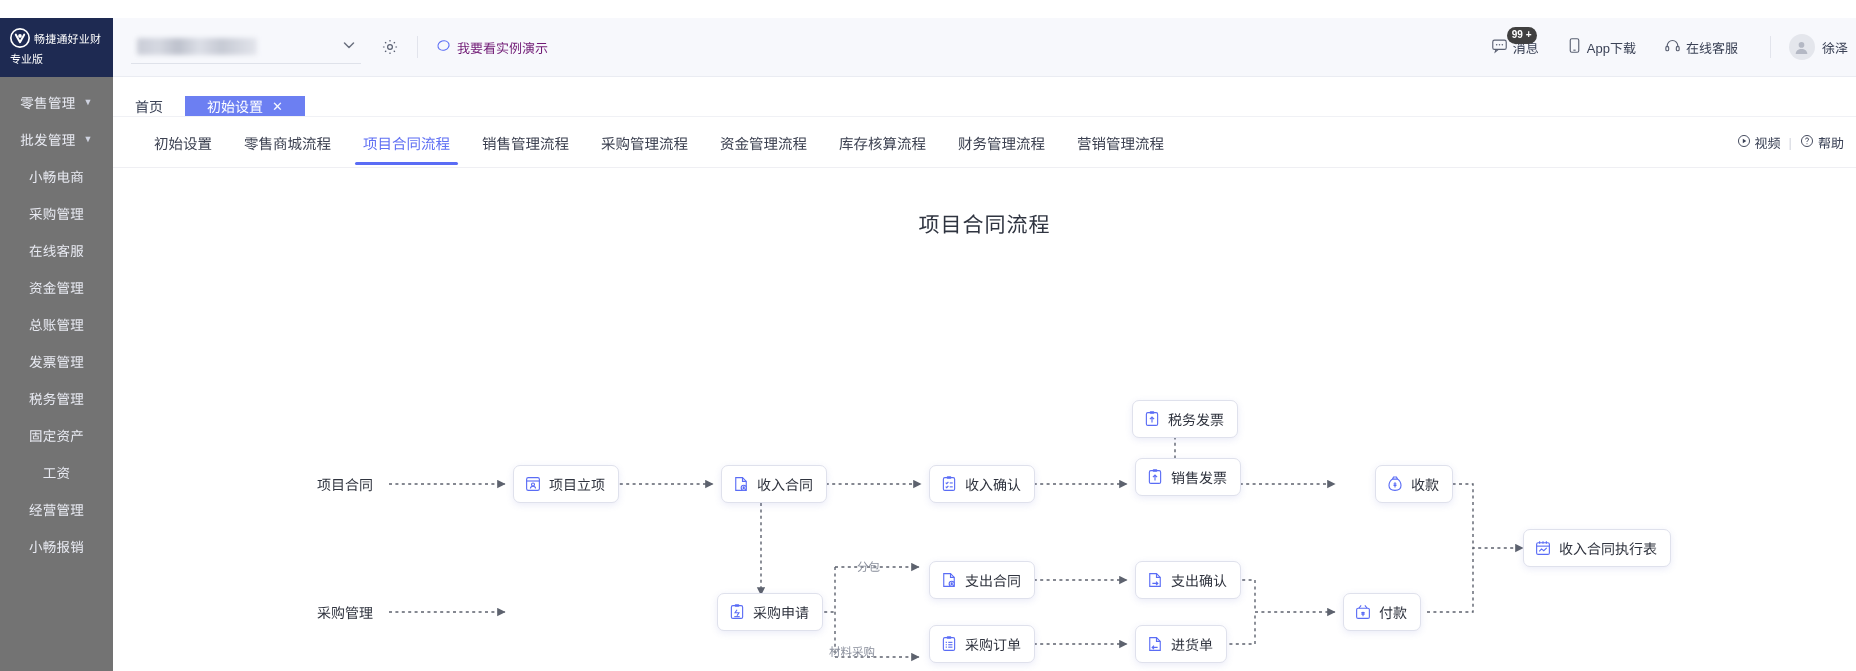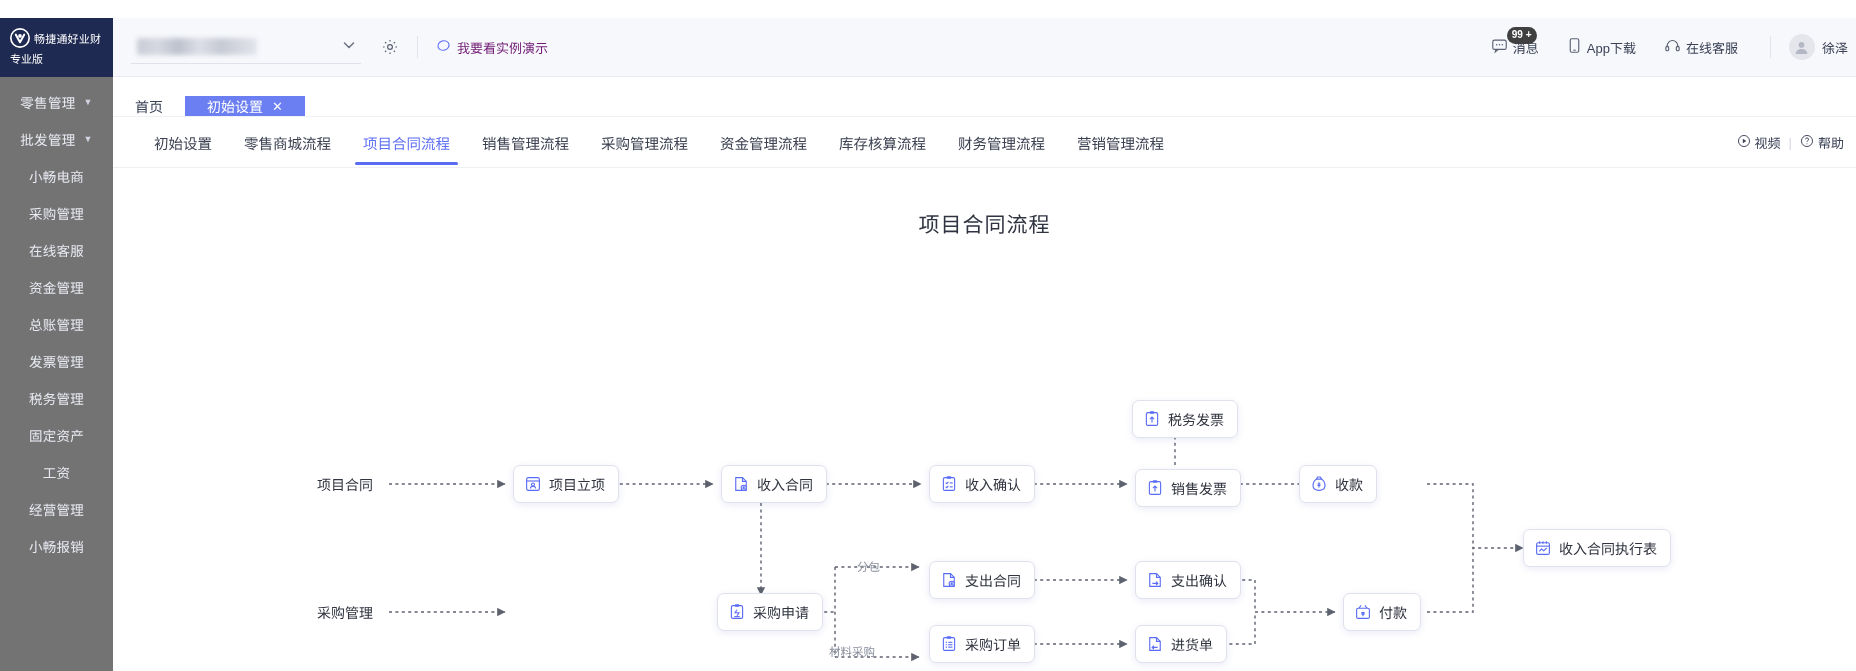--- a/index.html
+++ b/index.html
@@ -432,32 +432,32 @@
             <rect x="9" y="1.8" width="6" height="3.2" rx="1" fill="#5a6cf5" stroke="none"></rect>
             <path d="M7.6 10.2 L9 11.6 L11.2 9.2"></path>
             <line x1="13" y1="10.6" x2="17" y2="10.6"></line>
             <path d="M7.6 15.4 L9 16.8 L11.2 14.4"></path>
             <line x1="13" y1="15.8" x2="17" y2="15.8"></line>
           </svg>
         </span>
         <span>收入确认</span>
       </div>
 
-      <div class="node" style="left:1022px; top:352px;">
+      <div class="node" style="left:1022px; top:341px;">
         <span class="nicon">
           <svg width="18" height="18" viewBox="0 0 24 24" fill="none" stroke="#5a6cf5" stroke-width="1.5">
             <rect x="4.5" y="3.5" width="15" height="17" rx="2"></rect>
             <rect x="9" y="1.8" width="6" height="3.2" rx="1" fill="#5a6cf5" stroke="none"></rect>
             <path d="M12 16.5 V9.5 M9.2 12.2 L12 9.4 L14.8 12.2"></path>
           </svg>
         </span>
         <span>销售发票</span>
       </div>
 
-      <div class="node" style="left:1186px; top:348px;">
+      <div class="node" style="left:1262px; top:348px;">
         <span class="nicon">
           <svg width="18" height="18" viewBox="0 0 24 24" fill="none" stroke="#5a6cf5" stroke-width="1.5">
             <path d="M8.5 5.5h7l-1.6-2.8H10.1z"></path>
             <path d="M15.5 5.5c3 2 4.5 5 4.5 8.6 0 4-2.6 6.4-8 6.4s-8-2.4-8-6.4c0-3.6 1.5-6.6 4.5-8.6"></path>
             <path d="M12 9.6v7 M10 12h4 M10 14h4"></path>
           </svg>
         </span>
         <span>收款</span>
       </div>
 

